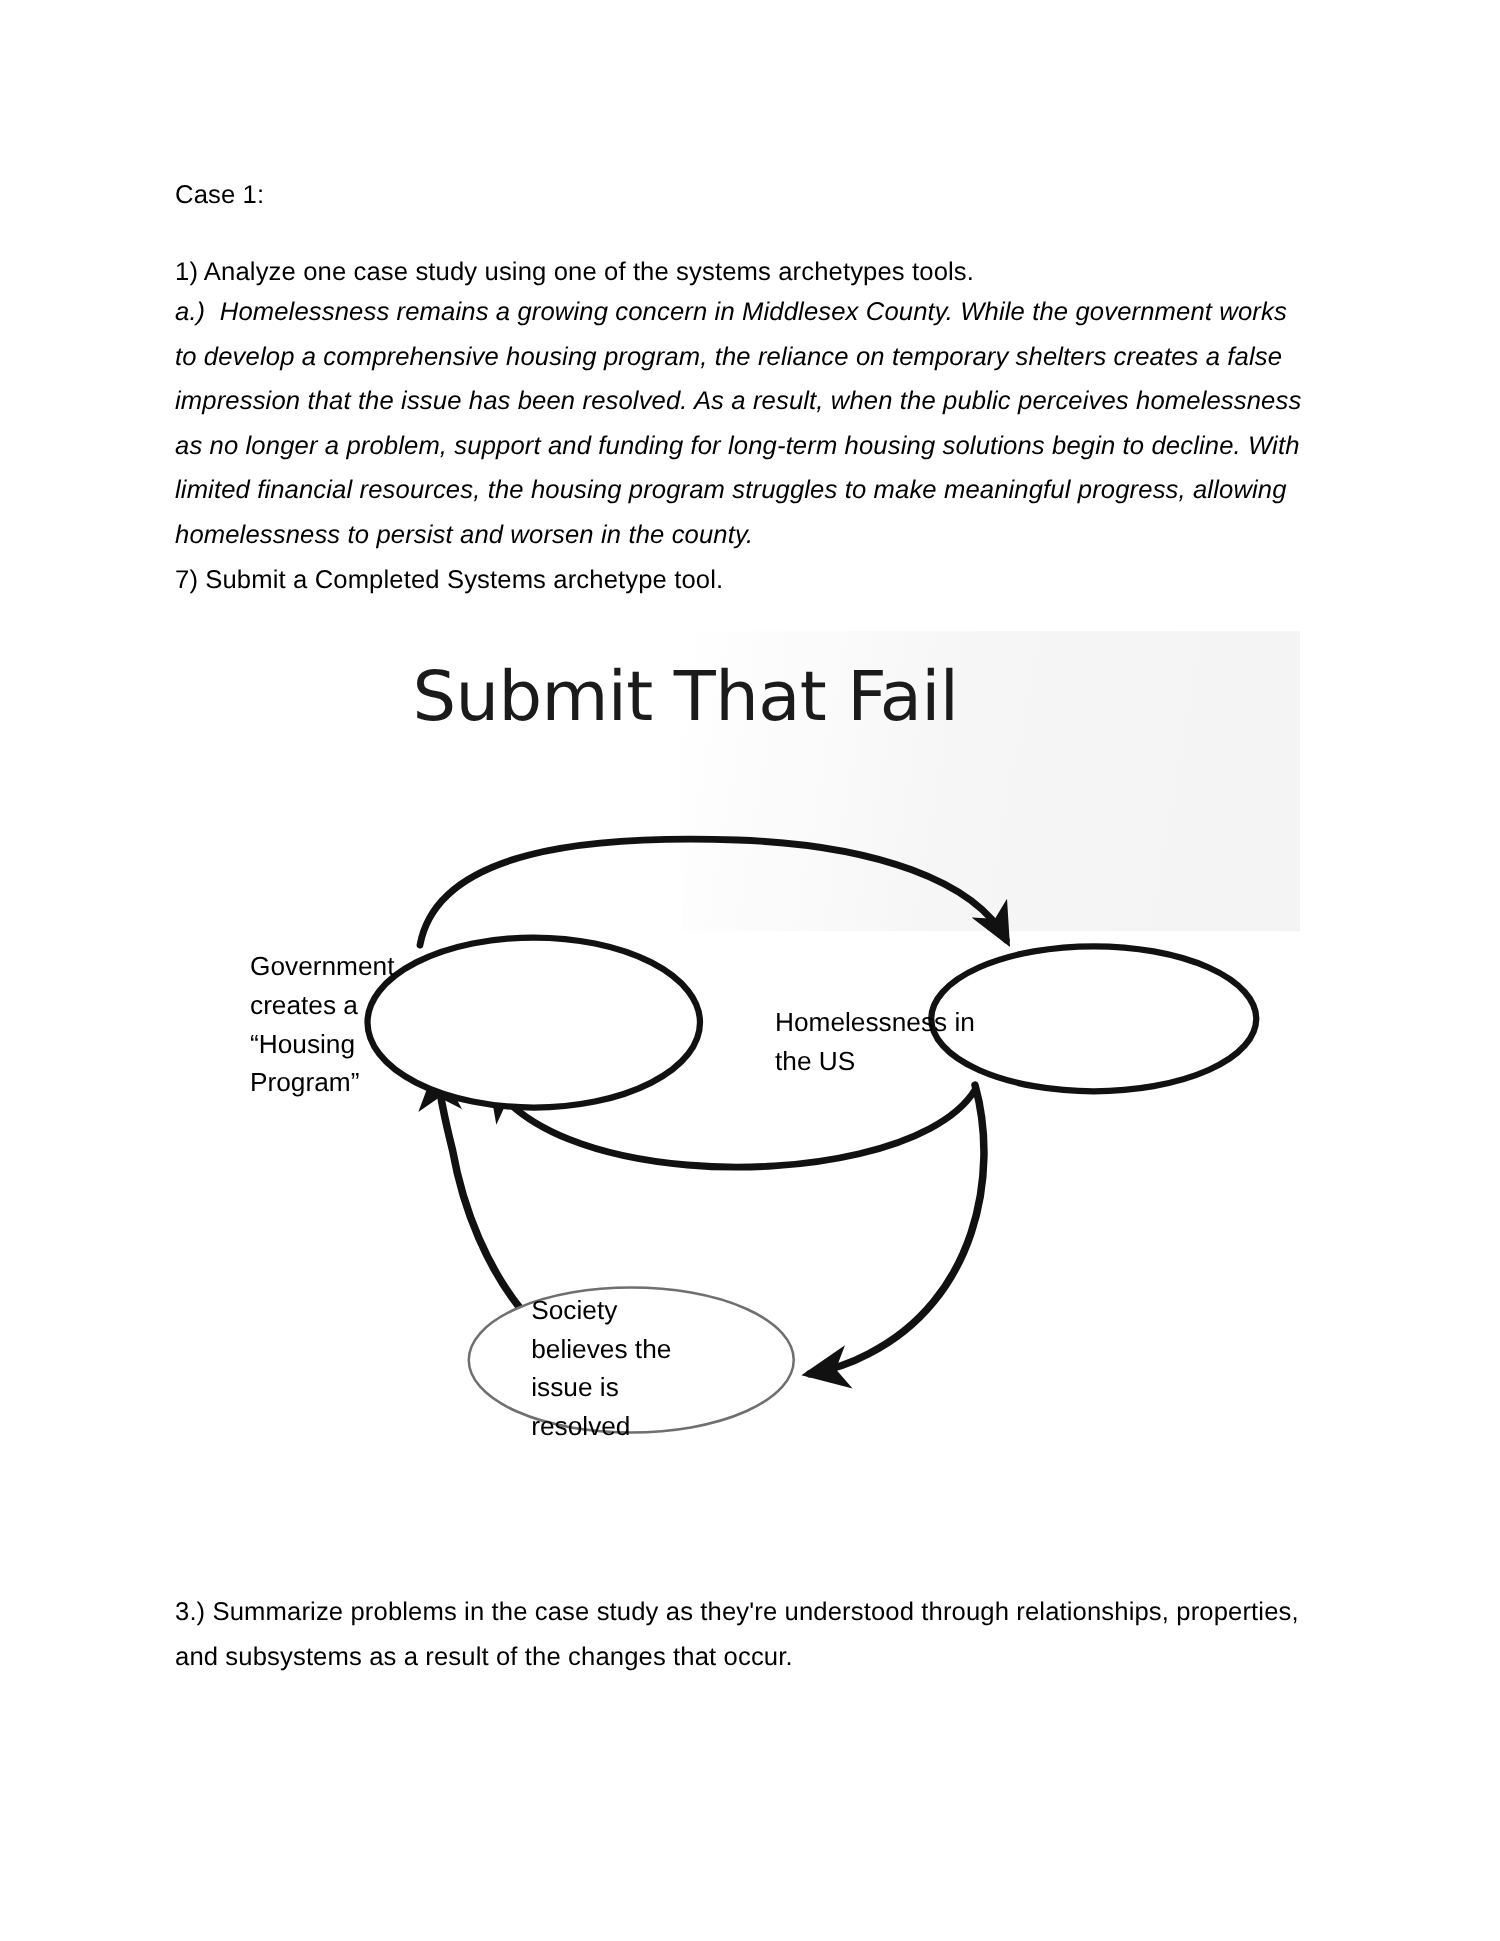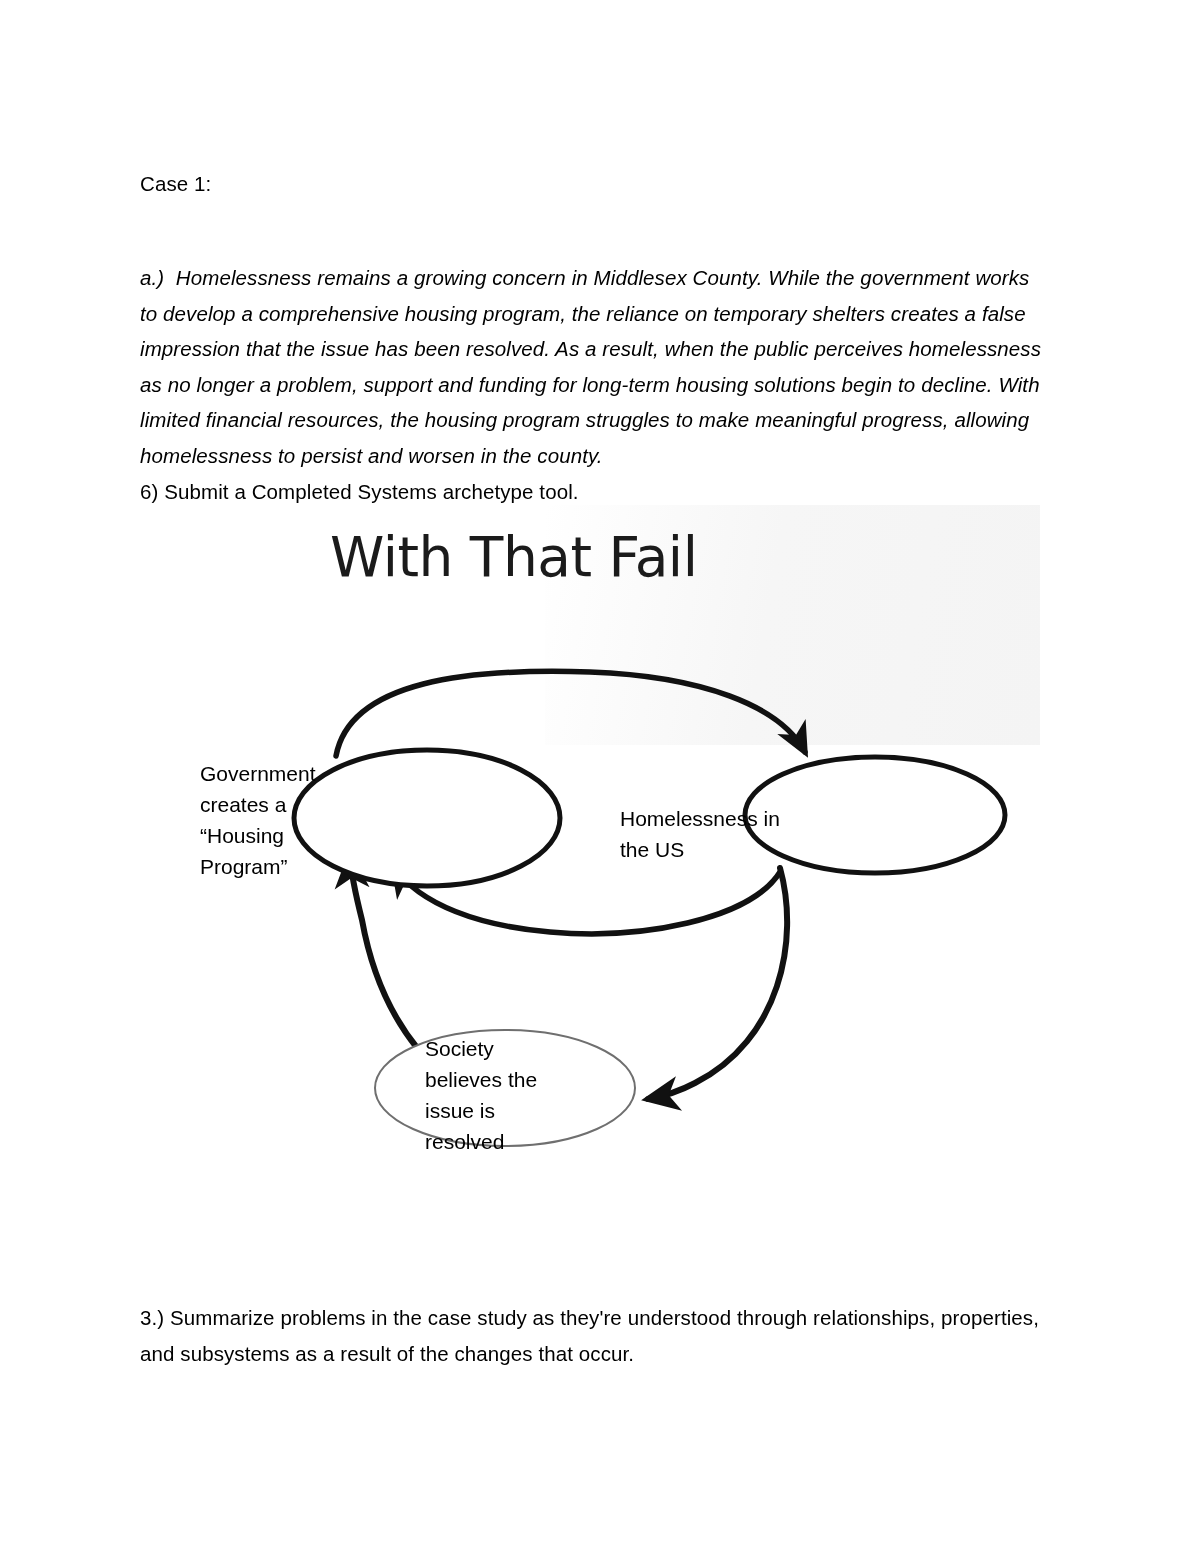--- a/index.html
+++ b/index.html
@@ -23,21 +23,20 @@
   .doc-text {
     position: absolute;
     left: 140px;
     width: 910px;
     font-family: "Liberation Sans", sans-serif;
     font-size: 20.5px;
     line-height: 35.5px;
     color: #000000;
     letter-spacing: 0.1px;
     white-space: pre-wrap;
-    margin-top: 28px;
   }
   #case-heading  { top: 138px; }
   #intro-block   { top: 200px; }
   #body-para     { top: 232px; font-style: italic; }
   #submit-line   { top: 446px; }
   #closing-block { top: 1272px; }
 
   
   .figure {
     position: absolute;
@@ -85,30 +84,31 @@
   #label-homelessness{ left: 480px; top: 303px; width: 240px; }
   #label-society     { left: 285px; top: 533px; width: 175px; }
 </style>
 </head>
 <body>
 
 <div class="page">
 
   <div class="doc-text" id="case-heading">Case 1:</div>
 
+  <div class="doc-text" id="intro-block">1) Analyze one case study using one of the systems archetypes tools.</div>
 
   <div class="doc-text" id="body-para">a.)  Homelessness remains a growing concern in Middlesex County. While the government works to develop a comprehensive housing program, the reliance on temporary shelters creates a false impression that the issue has been resolved. As a result, when the public perceives homelessness as no longer a problem, support and funding for long-term housing solutions begin to decline. With limited financial resources, the housing program struggles to make meaningful progress, allowing homelessness to persist and worsen in the county.</div>
 
-  <div class="doc-text" id="submit-line">6) Submit a Completed Systems archetype tool.</div>
+  <div class="doc-text" id="submit-line">7) Submit a Completed Systems archetype tool.</div>
 
   <div class="figure">
 
     <div class="figure-plate"></div>
 
-    <div class="figure-title">With That Fail</div>
+    <div class="figure-title">Submit That Fail</div>
 
     <svg class="figure-svg" viewBox="0 0 900 700">
       <defs>
         <marker id="ah" viewBox="0 0 12 12" refX="9" refY="6" markerWidth="7" markerHeight="7" orient="auto-start-reverse">
           <path d="M 0 1 L 11 6 L 0 11 L 3 6 Z" fill="#111111"></path>
         </marker>
         <marker id="ah-thin" viewBox="0 0 12 12" refX="9" refY="6" markerWidth="6.5" markerHeight="6.5" orient="auto-start-reverse">
           <path d="M 0 1 L 11 6 L 0 11 L 3 6 Z" fill="#111111"></path>
         </marker>
       </defs>

